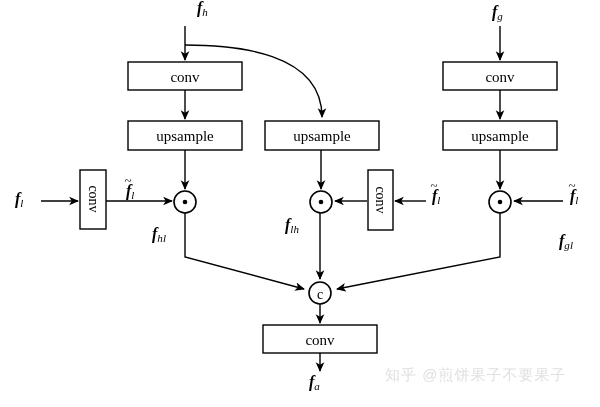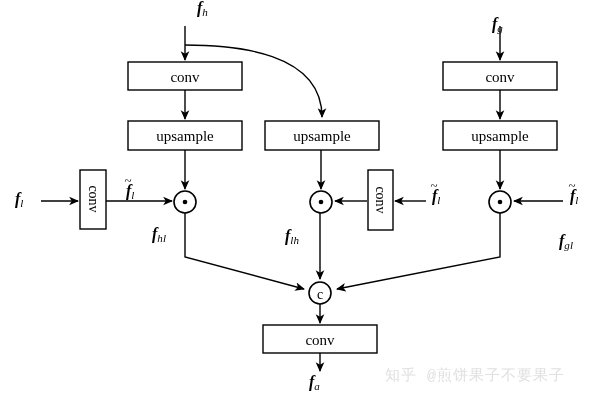--- a/index.html
+++ b/index.html
@@ -71,21 +71,21 @@
     position: absolute;
     left: 50%;
     top: -0.72em;
     transform: translateX(-58%);
     font-style: normal;
     font-weight: normal;
     font-size: 13px;
   }
   .watermark {
     position: absolute;
-    font-family: Liberation Mono, monospace;
+    font-family: Liberation Sans, sans-serif;
     font-size: 15px;
     color: #e0e0e0;
     white-space: nowrap;
     letter-spacing: 1px;
   }
   .rect-fill {
     fill: #ffffff;
     stroke: #000000;
     stroke-width: 1.4;
   }
@@ -210,21 +210,21 @@
         <circle class="circ-fill" cx="320" cy="293" r="11"></circle>
         <text class="node-glyph" x="320" y="294">c</text>
       </g>
     </g>
   </svg>
 
   <div class="tensor-label" style="left:197px; top:0;">
     <i>f</i><sub>h</sub>
   </div>
 
-  <div class="tensor-label" style="left:492px; top:16px;">
+  <div class="tensor-label" style="left:492px; top:4px;">
     <i>f</i><sub>g</sub>
   </div>
 
   <div class="tensor-label" style="left:15px; top:191px;">
     <i>f</i><sub>l</sub>
   </div>
 
   <div class="tensor-label" style="left:126px; top:183px;">
     <span class="tilde-wrap"><span class="tilde-mark">~</span><i>f</i></span><sub>l</sub>
   </div>
@@ -234,21 +234,21 @@
   </div>
 
   <div class="tensor-label" style="left:570px; top:188px;">
     <span class="tilde-wrap"><span class="tilde-mark">~</span><i>f</i></span><sub>l</sub>
   </div>
 
   <div class="tensor-label" style="left:152px; top:226px;">
     <i>f</i><sub>hl</sub>
   </div>
 
-  <div class="tensor-label" style="left:285px; top:228px;">
+  <div class="tensor-label" style="left:285px; top:217px;">
     <i>f</i><sub>lh</sub>
   </div>
 
   <div class="tensor-label" style="left:516px; top:233px;margin-left:43px;">
     <i>f</i><sub>gl</sub>
   </div>
 
   <div class="tensor-label" style="left:309px; top:374px;">
     <i>f</i><sub>a</sub>
   </div>

